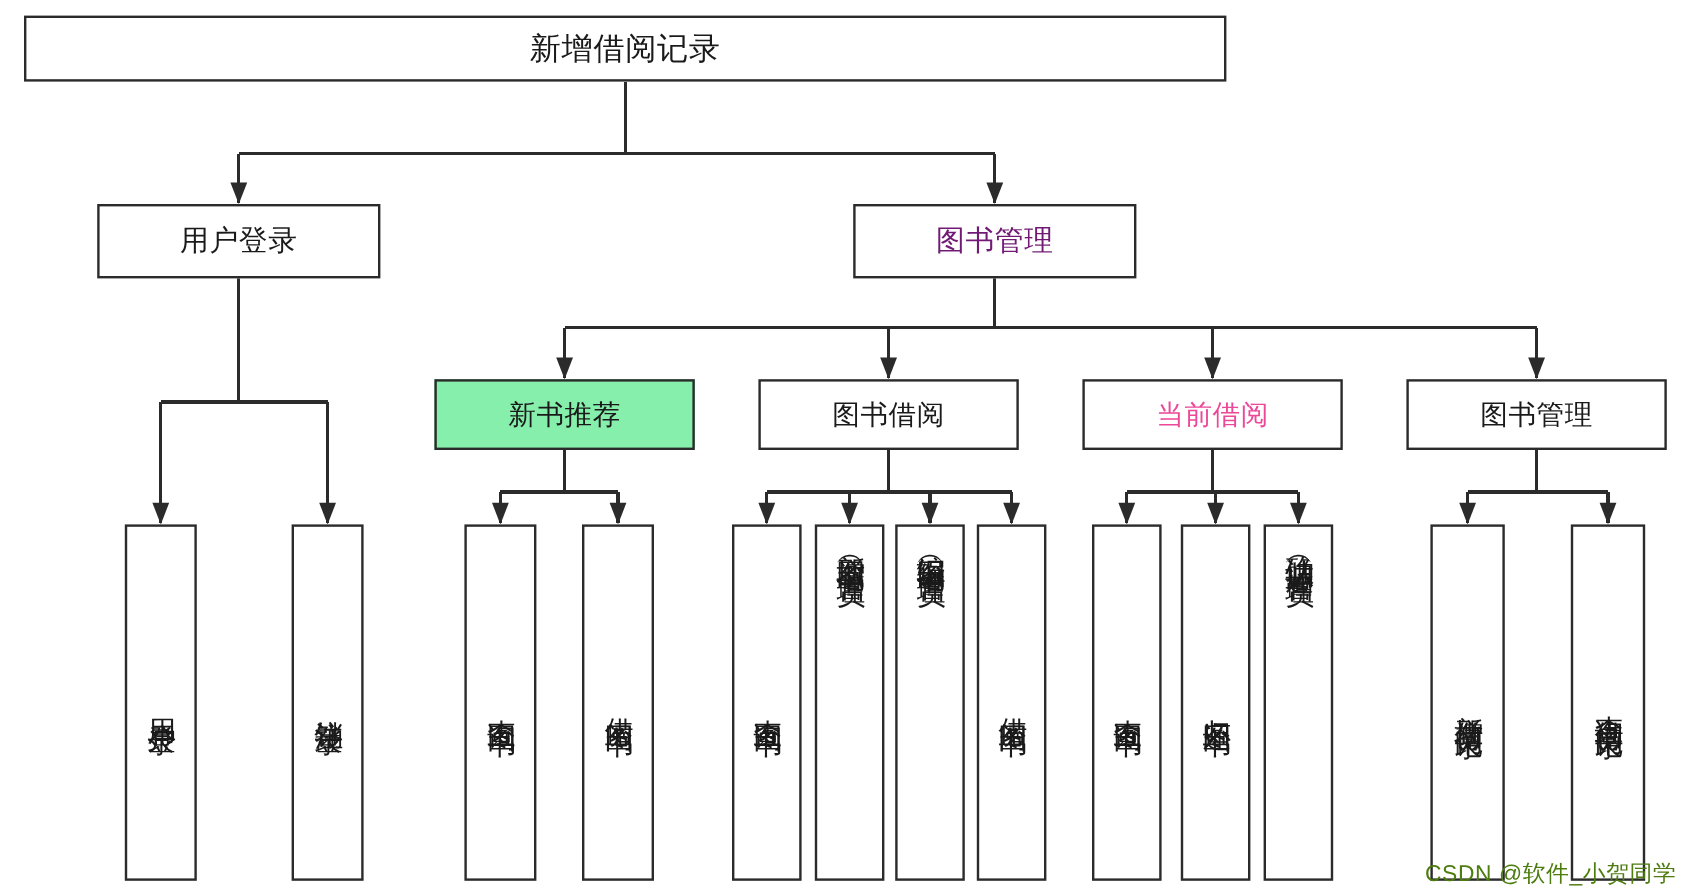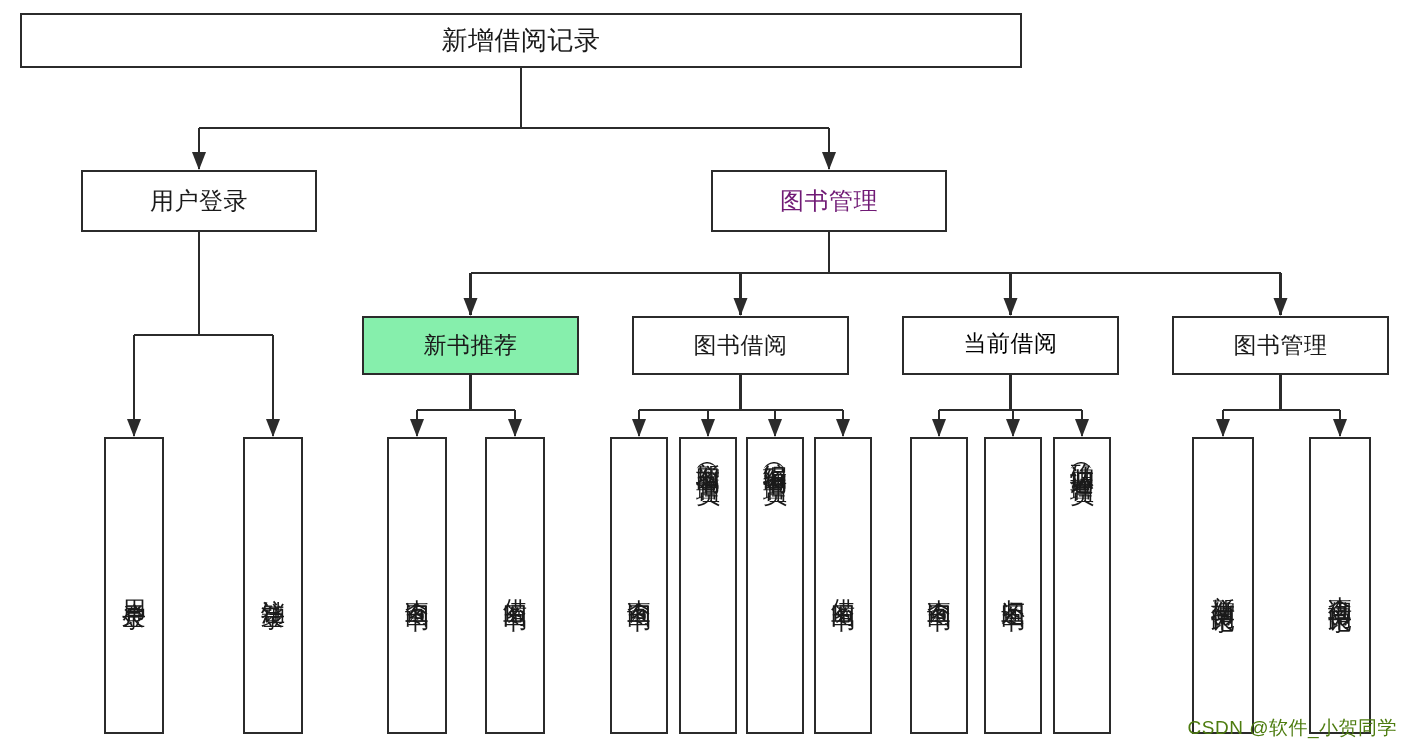--- a/index.html
+++ b/index.html
@@ -147,21 +147,21 @@
       <div class="node-box level-1" style="left: 711px; top: 170px; width: 236px; height: 62px; border-color: rgb(43, 43, 43); background: rgb(255, 255, 255);">
         <span class="node-label" style="color: #701a75;">图书管理</span>
       </div>
       <div class="node-box level-2" style="left: 362px; top: 316px; width: 217px; height: 59px; border-color: rgb(43, 43, 43); background: #86efac;">
         <span class="node-label" style="color: rgb(26, 26, 26);">新书推荐</span>
       </div>
       <div class="node-box level-2" style="left: 632px; top: 316px; width: 217px; height: 59px; border-color: rgb(43, 43, 43); background: rgb(255, 255, 255);">
         <span class="node-label" style="color: rgb(26, 26, 26);">图书借阅</span>
       </div>
       <div class="node-box level-2" style="left: 902px; top: 316px; width: 217px; height: 59px; border-color: rgb(43, 43, 43); background: rgb(255, 255, 255);">
-        <span class="node-label" style="color: #000000; font-family: Liberation Mono, monospace;">当前借阅</span>
+        <span class="node-label" style="color: #ec4899;">当前借阅</span>
       </div>
       <div class="node-box level-2" style="left: 1172px; top: 316px; width: 217px; height: 59px; border-color: rgb(43, 43, 43); background: rgb(255, 255, 255);">
         <span class="node-label" style="color: rgb(26, 26, 26);">图书管理</span>
       </div>
       <div class="node-box level-3 leaf v-center" style="left: 104px; top: 437px; width: 60px; height: 297px; border-color: rgb(43, 43, 43); background: rgb(255, 255, 255);">
         <span class="node-label" style="color: rgb(26, 26, 26);">用户登录</span>
       </div>
       <div class="node-box level-3 leaf v-center" style="left: 243px; top: 437px; width: 60px; height: 297px; border-color: rgb(43, 43, 43); background: rgb(255, 255, 255);">
         <span class="node-label" style="color: rgb(26, 26, 26);">注销登录</span>
       </div>

